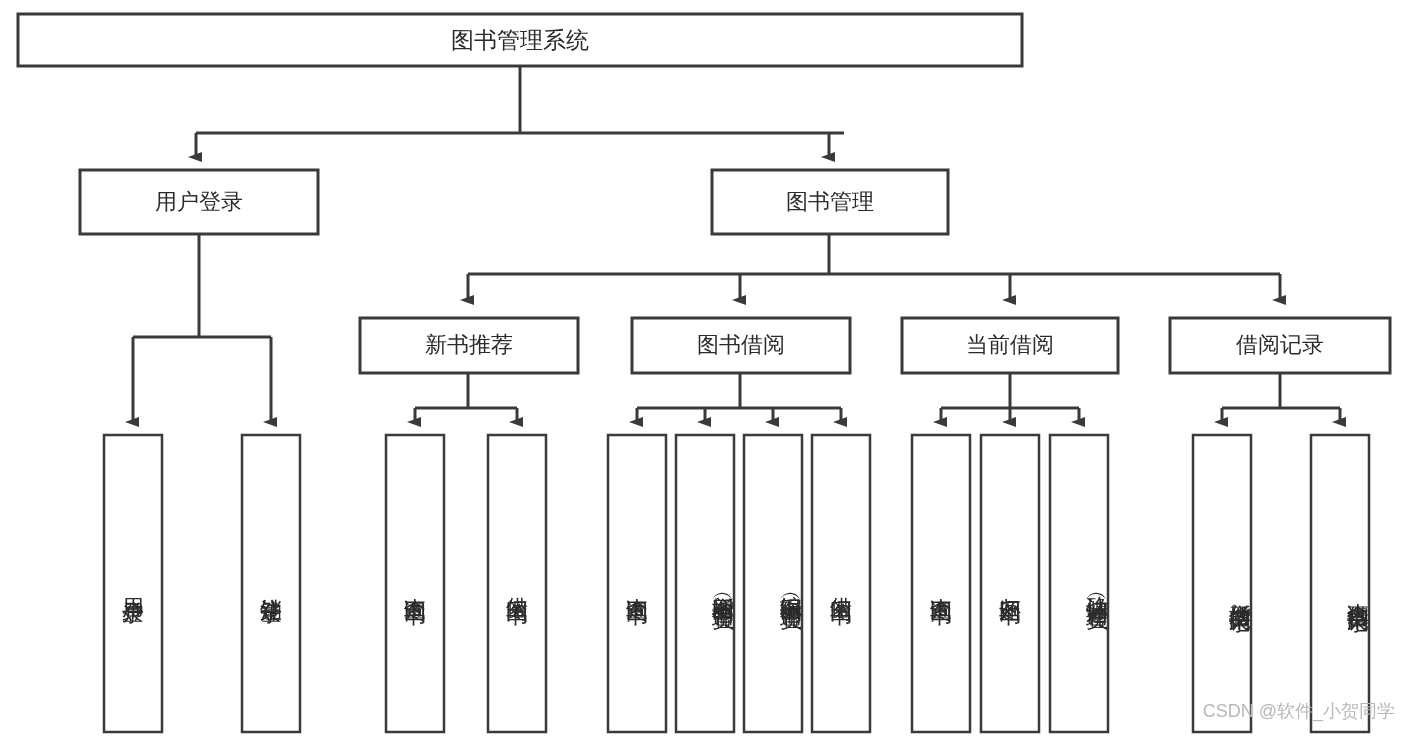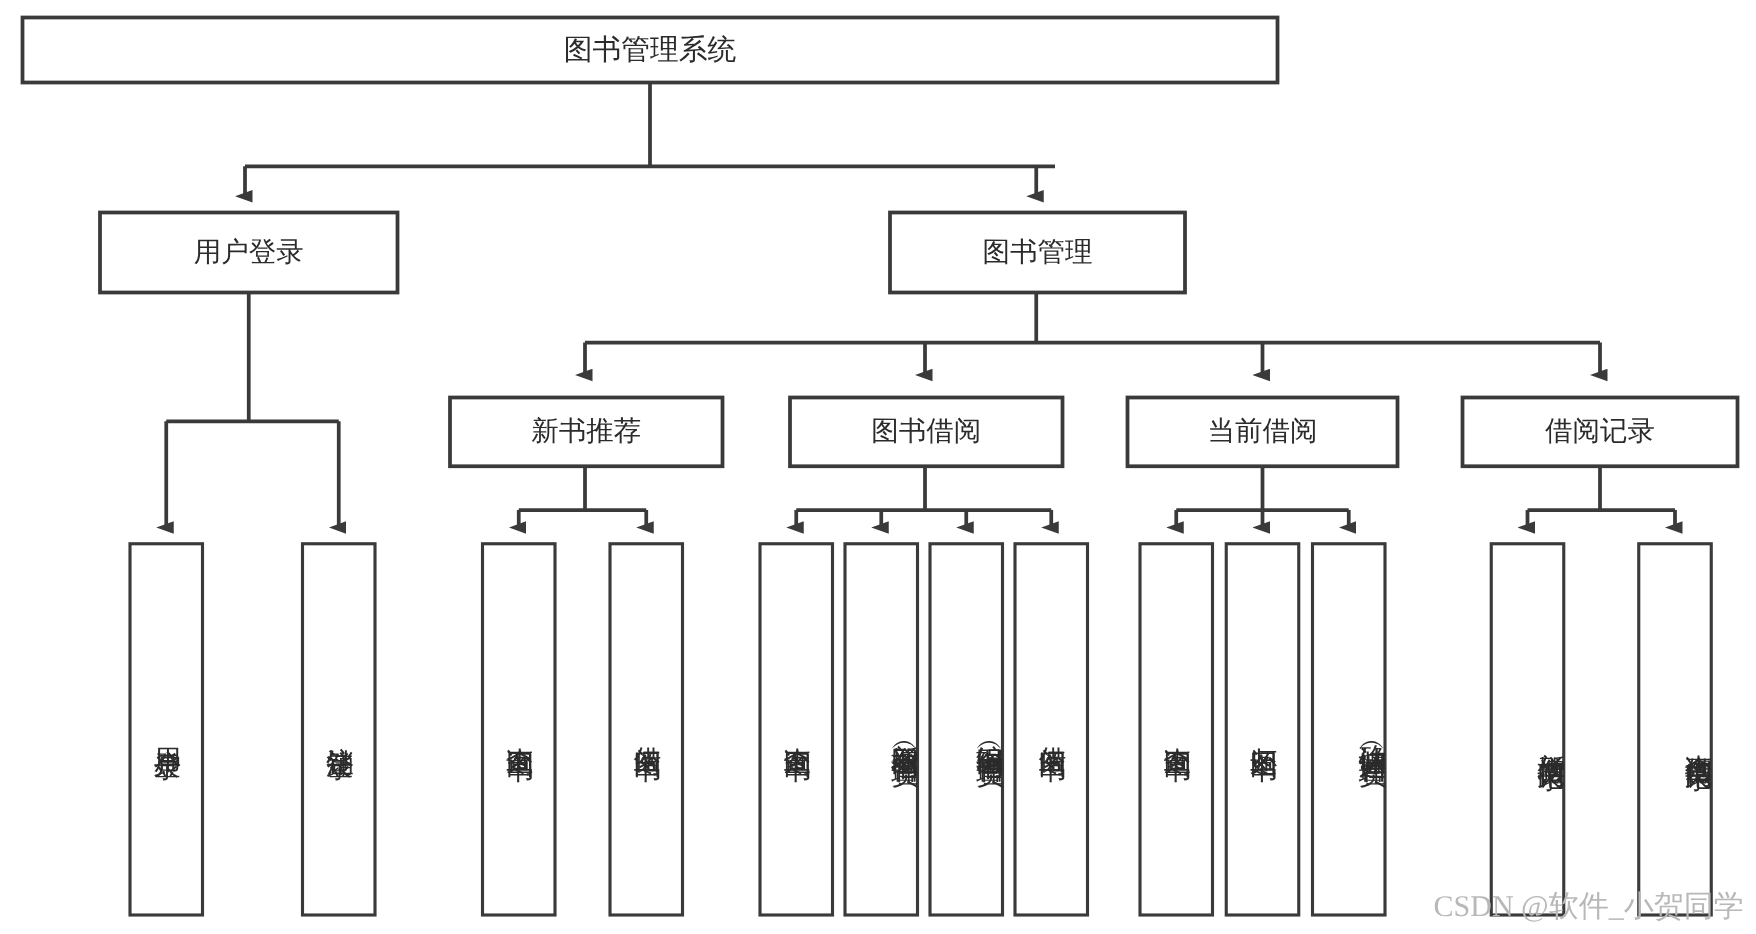--- a/index.html
+++ b/index.html
@@ -61,23 +61,23 @@
     text-orientation: upright;
     letter-spacing: 2px;
     line-height: 1;
     text-align: center;
     white-space: nowrap;
     pointer-events: none;
   }
   .watermark {
     position: absolute;
     right: 10px;
-    bottom: 6px;
-    font-family: Liberation Serif, serif;
-    font-size: 24px;
+    bottom: 24px;
+    font-family: Liberation Sans, sans-serif;
+    font-size: 18px;
     color: #b8b8b8;
     white-space: nowrap;
   }
 </style>
 </head>
 <body>
 
 <div id="diagram-root">
 
   <svg class="flow" viewBox="0 0 1405 747" xmlns="http://www.w3.org/2000/svg">

